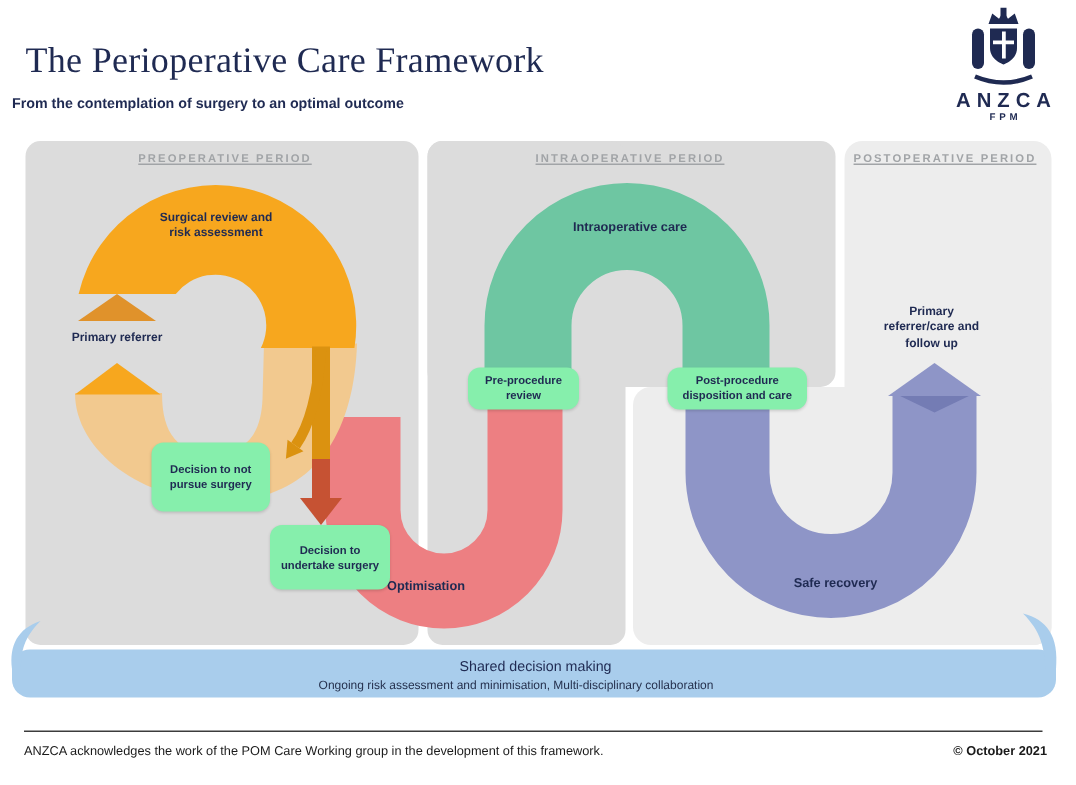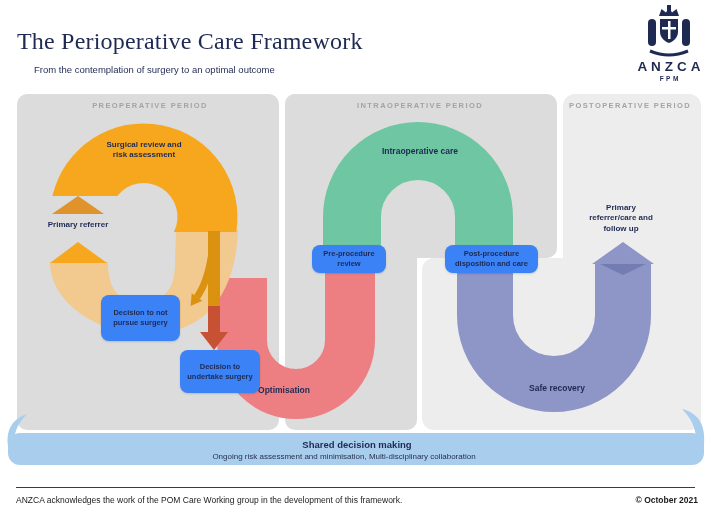--- a/index.html
+++ b/index.html
@@ -12,32 +12,32 @@
   .f-purple{fill:var(--purple)} .f-purple-dark{fill:var(--purple-dark)}
   .f-blue{fill:var(--banner-blue)} .f-navy{fill:var(--navy)}
   .s-red{stroke:var(--red);fill:none} .s-green{stroke:var(--green);fill:none}
   .s-purple{stroke:var(--purple);fill:none} .s-amber{stroke:var(--amber);fill:none}
   .s-navy{stroke:var(--navy);fill:none}
   
   .abs{position:absolute;}
   .lbl{position:absolute;transform:translateX(-50%);text-align:center;
        font-weight:bold;color:var(--navy);white-space:pre-line;line-height:1.3;}
   .period{position:absolute;transform:translateX(-50%);text-align:center;
-       font-weight:bold;color:var(--period-gray);font-size:7.5px;letter-spacing:1.4px;white-space:nowrap;}
-  .wbox{position:absolute;background:#3b82f6;border-radius:8px;display:flex;align-items:center;
+       font-weight:bold;color:var(--period-gray);font-size:7.5px;letter-spacing:1.4px;white-space:nowrap;text-decoration:underline;}
+  .wbox{position:absolute;background:#86efac;border-radius:8px;display:flex;align-items:center;
        justify-content:center;text-align:center;font-weight:bold;color:var(--navy);
        font-size:7.5px;line-height:1.3;white-space:pre-line;box-shadow:0 1px 2px rgba(0,0,0,.15);}
   .title{position:absolute;left:17px;top:28px;font-family:Liberation Serif, serif;
        font-size:24px;color:var(--navy);letter-spacing:.2px;}
-  .subtitle{position:absolute;left:34px;top:64px;font-size:9.5px;color:var(--navy);}
+  .subtitle{position:absolute;left:8px;top:64px;font-size:9.5px;color:var(--navy);font-weight:bold;}
   .logo{position:absolute;left:629px;top:5px;width:80px;text-align:center;color:var(--navy);}
   .logo .org{font-size:13.5px;font-weight:bold;letter-spacing:4px;text-indent:4px;margin-top:2px;}
   .logo .sub{font-size:6.5px;font-weight:bold;letter-spacing:2.5px;text-indent:2.5px;margin-top:1px;}
   .banner-title{position:absolute;left:357px;top:439px;transform:translateX(-50%);
-       font-size:9.5px;font-weight:bold;color:var(--navy);white-space:nowrap;}
+       font-size:9.5px;font-weight:normal;color:var(--navy);white-space:nowrap;}
   .banner-sub{position:absolute;left:344px;top:452px;transform:translateX(-50%);
        font-size:8px;color:#26324f;white-space:nowrap;text-align:center;}
   .footline{position:absolute;left:16px;top:487px;width:679px;border-top:1px solid #3c3c3c;}
   .foot-left{position:absolute;left:16px;top:495px;font-size:8.5px;color:#1a1a1a;}
   .foot-right{position:absolute;right:19px;top:495px;font-size:8.5px;font-weight:600;color:#1a1a1a;}
 </style>
 </head>
 <body>
 
 <div class="page">

